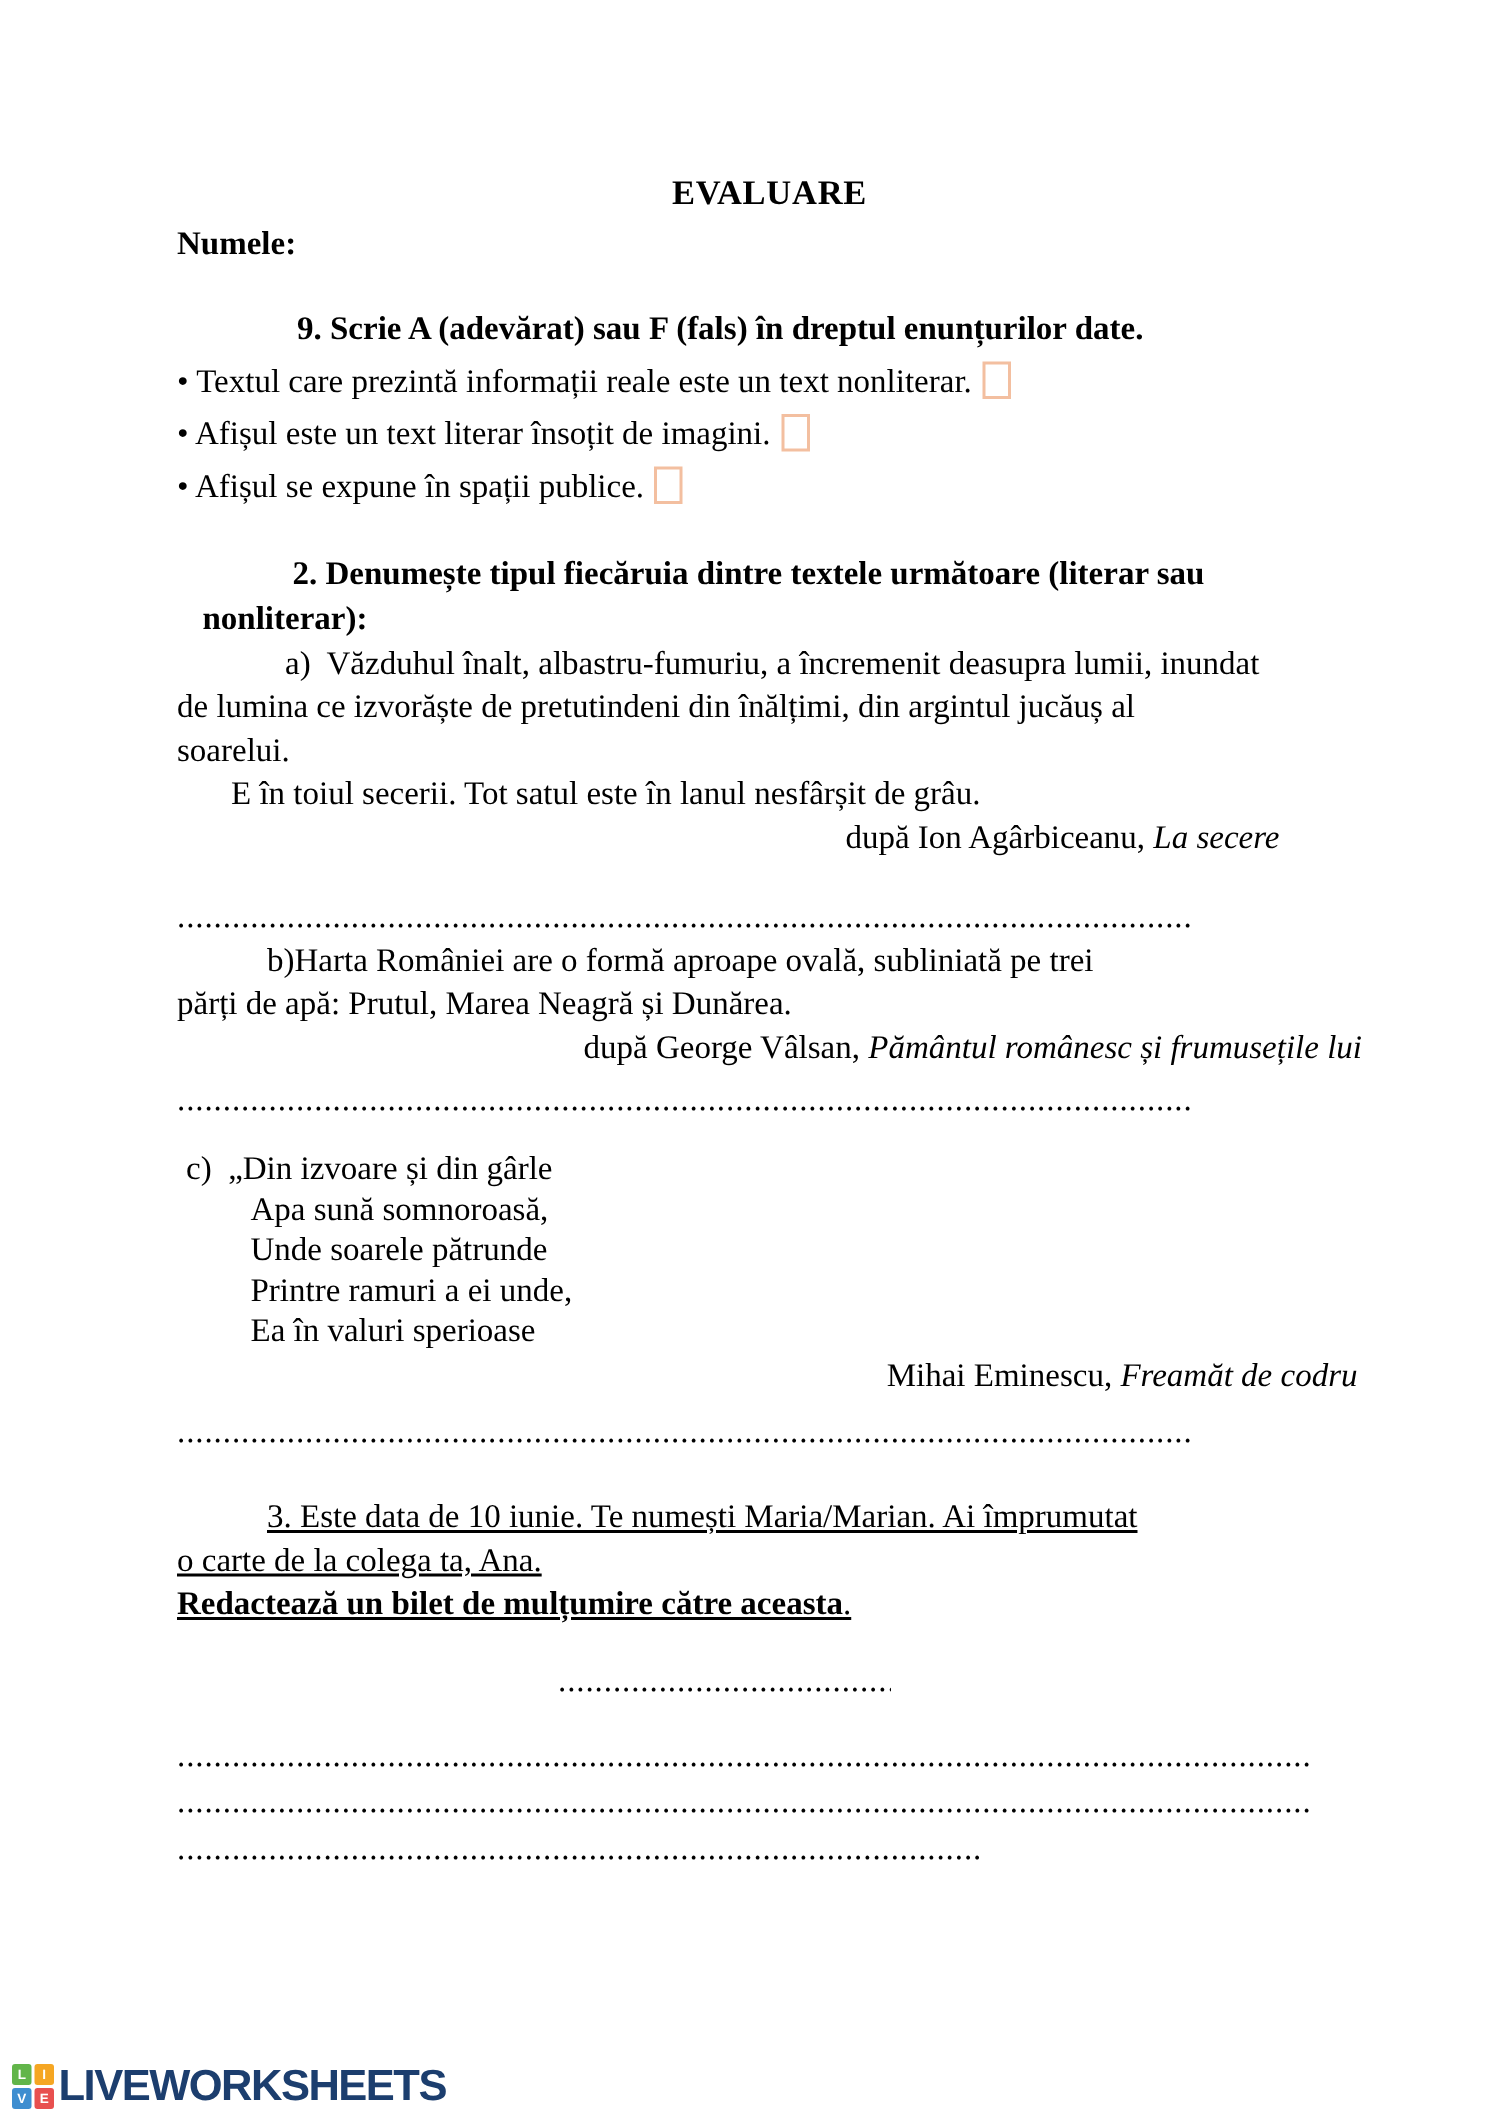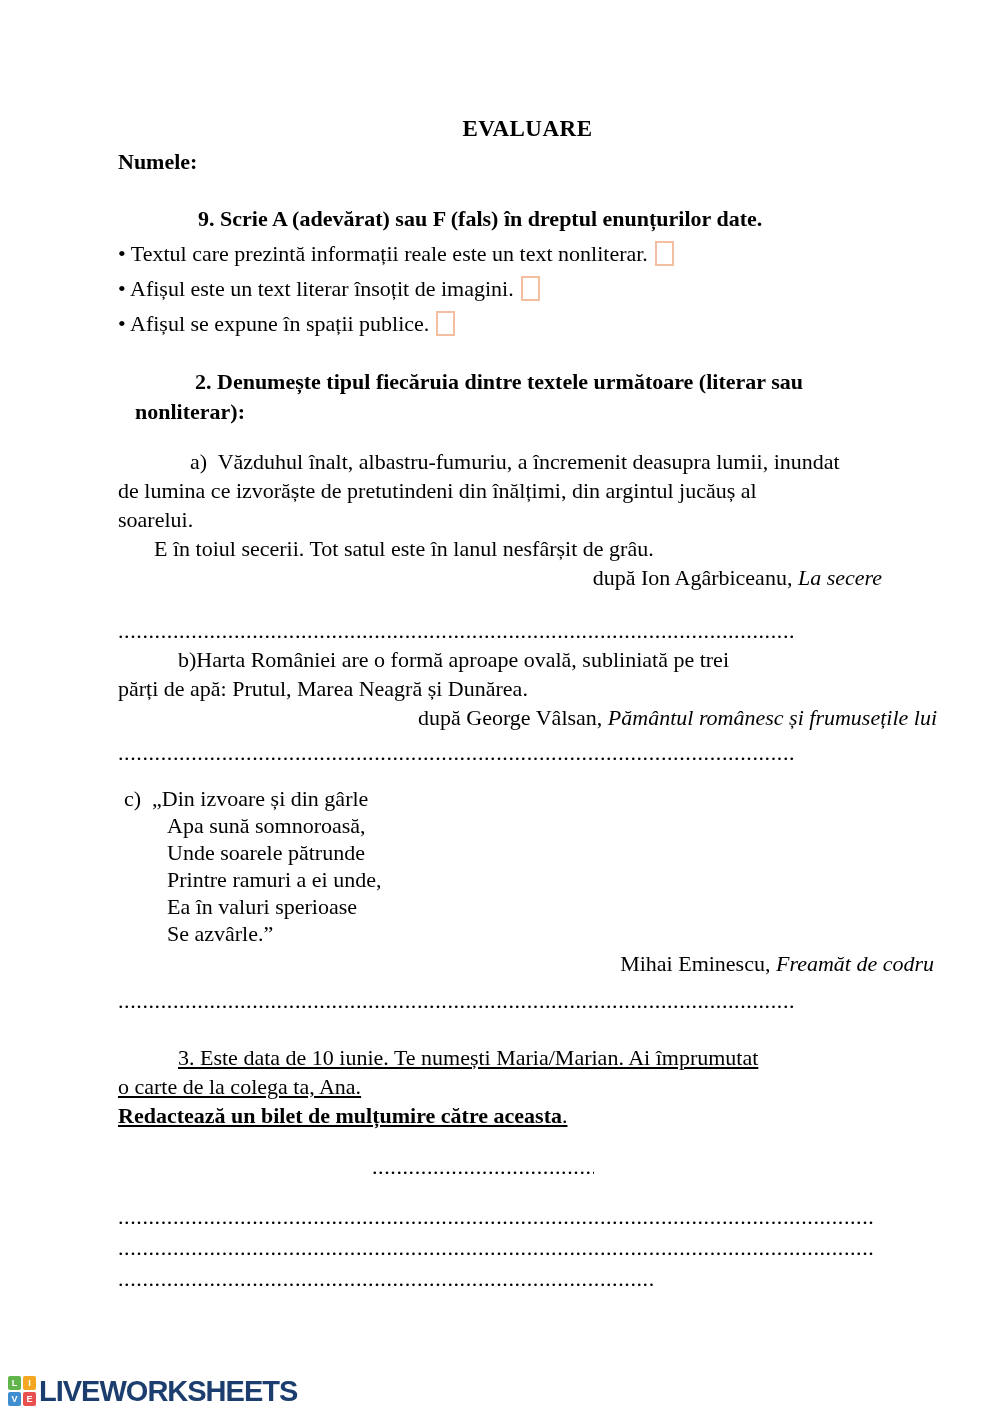--- a/index.html
+++ b/index.html
@@ -1,39 +1,39 @@
 <!DOCTYPE html>
 <html><head>
 <meta charset="utf-8">
 <style>
   html,body{margin:0;padding:0;}
   body{
     width:1000px;height:1413px;background:#ffffff;position:relative;
     font-family:"Liberation Serif", serif;font-size:22px;color:#000;
     overflow:hidden;
   }
-  .content{padding:116px 63px 0 118px;}
+  .content{padding:116px 92px 0 118px;}
   .line{white-space:pre;line-height:29px;}
   .title{font-weight:bold;font-size:23px;line-height:26px;text-align:center;letter-spacing:0.5px;}
   .name-label{font-weight:bold;margin-top:6px;line-height:28px;}
   .h1{font-weight:bold;margin-top:28px;line-height:30px;text-indent:80px;white-space:pre;}
   .statements{margin-top:2px;}
   .statement{line-height:35px;white-space:pre;}
   .ansbox{
     display:inline-block;width:15px;height:21px;background:#fff;
     border:2px solid #f3bfa0;vertical-align:-5px;margin-left:7px;
   }
   .h2{font-weight:bold;margin-top:26px;}
   .h2 .line{line-height:30px;margin-left:17px;}
   .ind72{text-indent:72px;}
   .ind60{text-indent:60px;}
   .ind49{text-indent:49px;}
   .ind36{text-indent:36px;}
   .ind6{text-indent:6px;}
-  .para-a{margin-top:20px;}
+  .para-a{}
   .attr{text-align:right;line-height:29px;white-space:pre;}
   .attr-a{padding-right:55px;}
   .attr-b{padding-right:0;}
   .attr-c{padding-right:3px;}
   .italic{font-style:italic;}
   .dotline{
     overflow:hidden;white-space:nowrap;height:29px;line-height:29px;
     letter-spacing:0.6px;
   }
   .w-mid{width:677px;margin-top:24px;}
@@ -99,21 +99,20 @@
   <div class="attr attr-b"><span>după George Vâlsan, </span><span class="italic">Pământul românesc și frumusețile lui</span></div>
 
   <div class="dotline w-mid2">................................................................................................................................................................</div>
 
   <div class="poem">
     <div class="line ind6">c)  „Din izvoare și din gârle</div>
     <div class="line ind49">Apa sună somnoroasă,</div>
     <div class="line ind49">Unde soarele pătrunde</div>
     <div class="line ind49">Printre ramuri a ei unde,</div>
     <div class="line ind49">Ea în valuri sperioase</div>
-    <div class="line ind49">Se azvârle.”</div>
   </div>
   <div class="attr attr-c attr-c-row"><span>Mihai Eminescu, </span><span class="italic">Freamăt de codru</span></div>
 
   <div class="dotline w-mid3">................................................................................................................................................................</div>
 
   <div class="task3">
     <div class="line ind60">3. Este data de 10 iunie. Te numești Maria/Marian. Ai împrumutat</div>
     <div class="line">o carte de la colega ta, Ana.</div>
     <div class="line"><span class="bold">Redactează un bilet de mulțumire către aceasta</span><span>.</span></div>
   </div>

